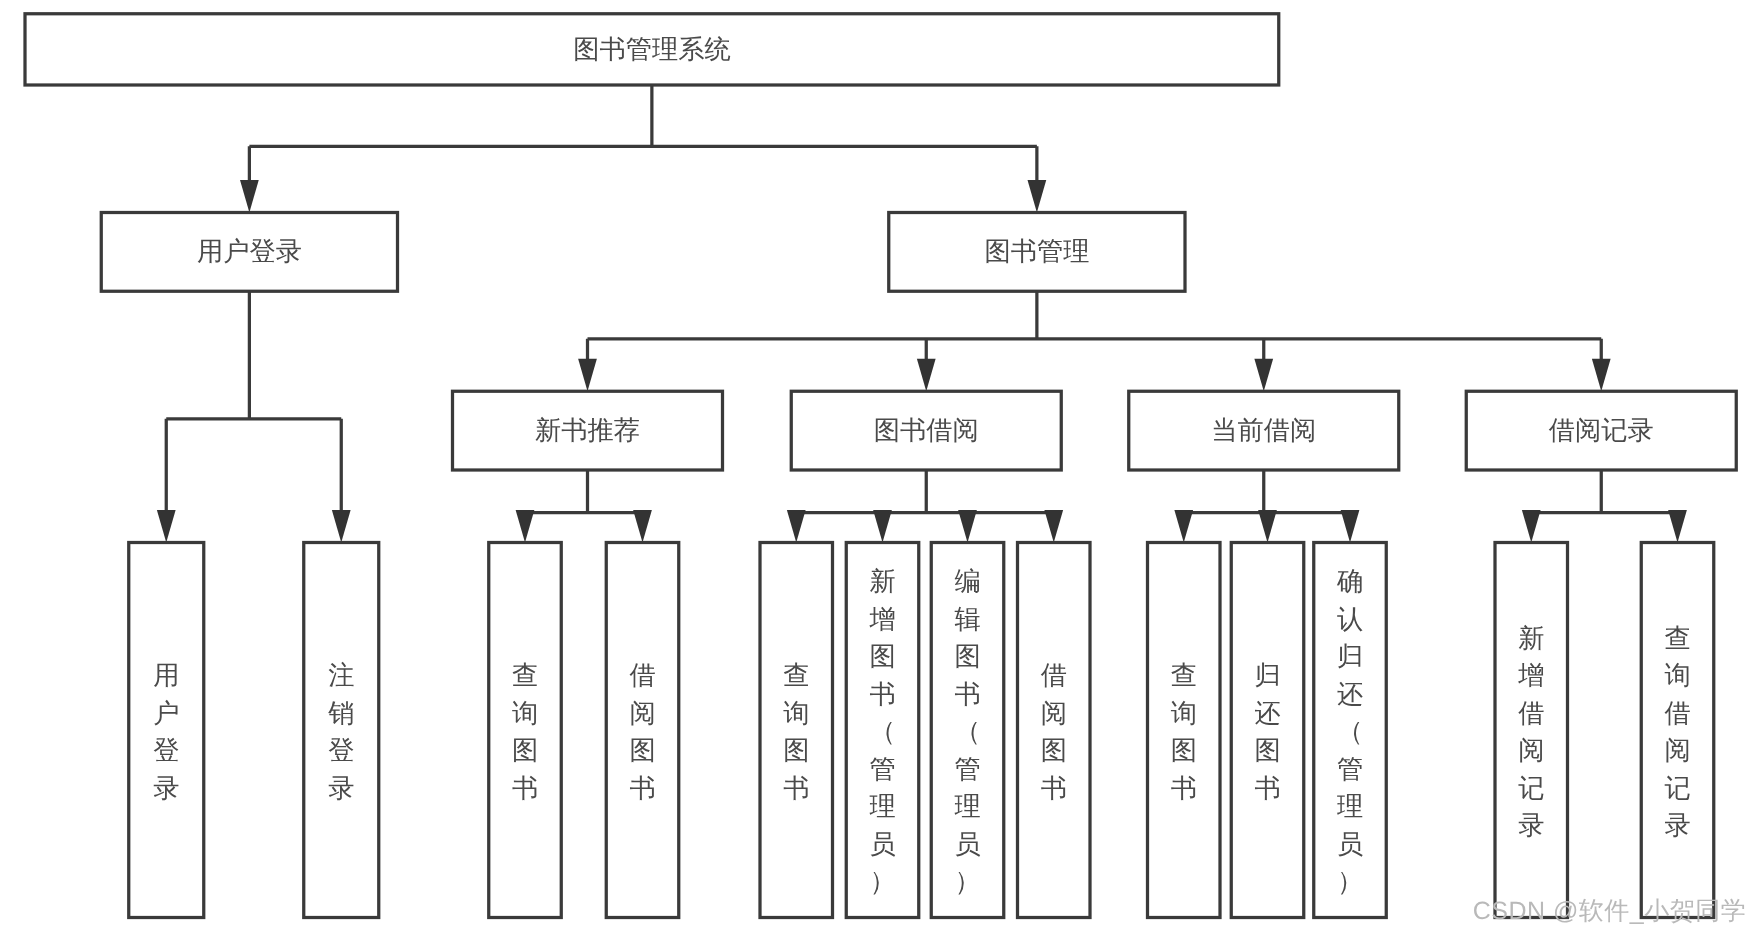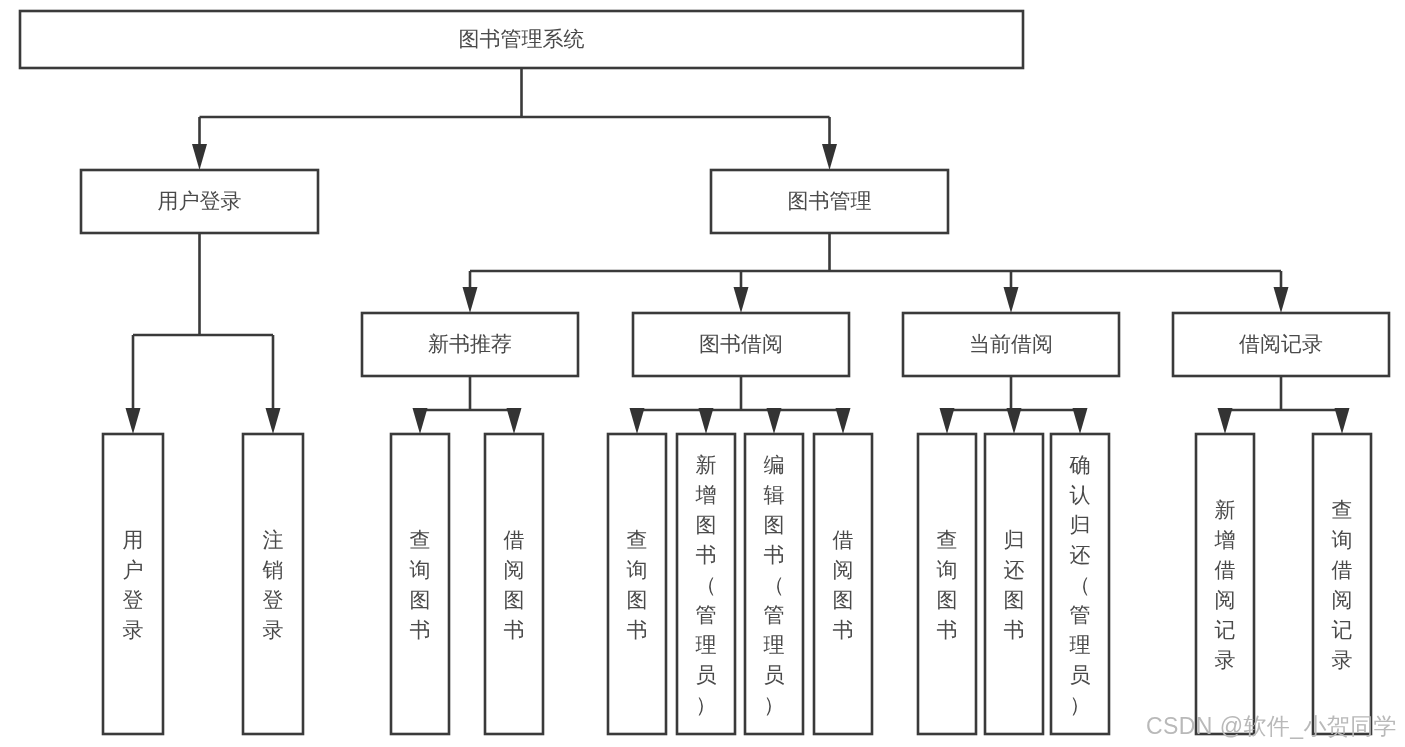--- a/index.html
+++ b/index.html
@@ -55,21 +55,21 @@
     fill: #4a4a4a;
     font-family: "Liberation Sans", "DejaVu Sans", sans-serif;
     font-size: 21px;
     text-anchor: middle;
   }
   .watermark-text {
     position: absolute;
     right: 8px;
     bottom: 5px;
     font-family: "Liberation Sans", "DejaVu Sans", sans-serif;
-    font-size: 23px;
+    font-size: 20px;
     color: #b9b9b9;
     white-space: nowrap;
     letter-spacing: 0.4px;
     user-select: none;
   }
 </style>
 </head>
 <body>
 
 <div id="diagram-root">

